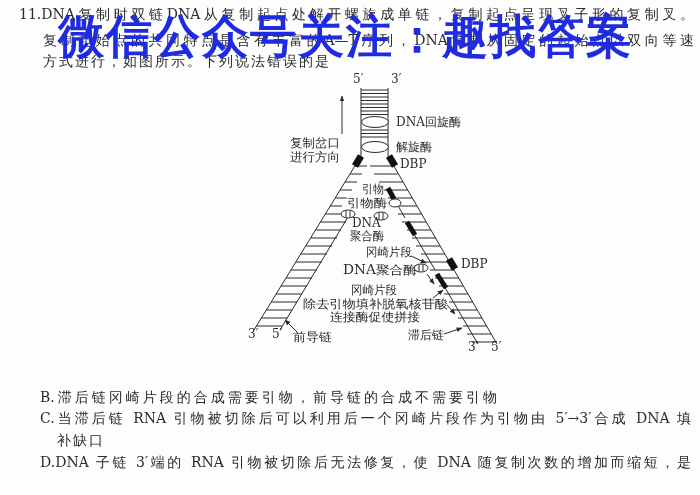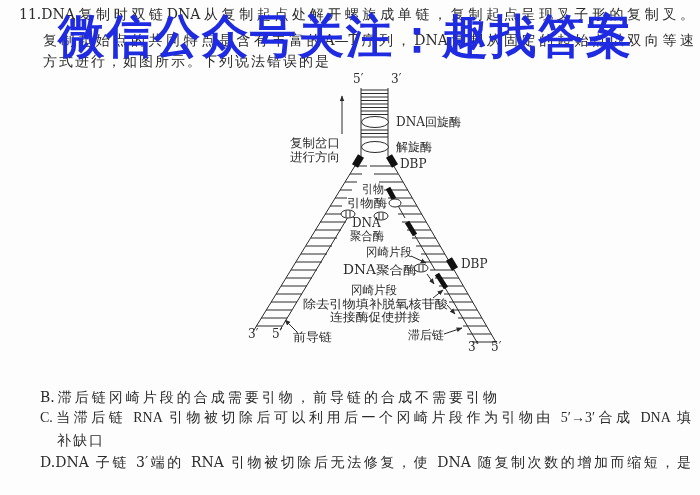--- a/index.html
+++ b/index.html
@@ -186,18 +186,18 @@
 
     <text x="248" y="338">3′</text>
     <text x="272" y="338">5′</text>
     <text x="293" y="341" textLength="39" lengthAdjust="spacingAndGlyphs">前导链</text>
     <text x="408" y="339" textLength="36" lengthAdjust="spacingAndGlyphs">滞后链</text>
     <text x="468" y="351">3′</text>
     <text x="491" y="351">5′</text>
   </svg>
 
   <div class="tline just" style="left:40px; top:387px; width:457px;">B.滞后链冈崎片段的合成需要引物，前导链的合成不需要引物</div>
-  <div class="tline just" style="left:40px; top:408px; width:651px;font-family:Liberation Serif, serif;">C.当滞后链 RNA 引物被切除后可以利用后一个冈崎片段作为引物由 5′→3′合成 DNA 填</div>
+  <div class="tline just" style="left:40px; top:408px; width:651px;">C.当滞后链 RNA 引物被切除后可以利用后一个冈崎片段作为引物由 5′→3′合成 DNA 填</div>
   <div class="tline spaced" style="left:57px; top:430px;">补缺口</div>
   <div class="tline just" style="left:40px; top:452px; width:651px;">D.DNA 子链 3′端的 RNA 引物被切除后无法修复，使 DNA 随复制次数的增加而缩短，是</div>
 
   <div id="watermark" style="color: rgb(31, 43, 224);">微信公众号关注：趣找答案</div>
 </div>
 
 </body></html>

